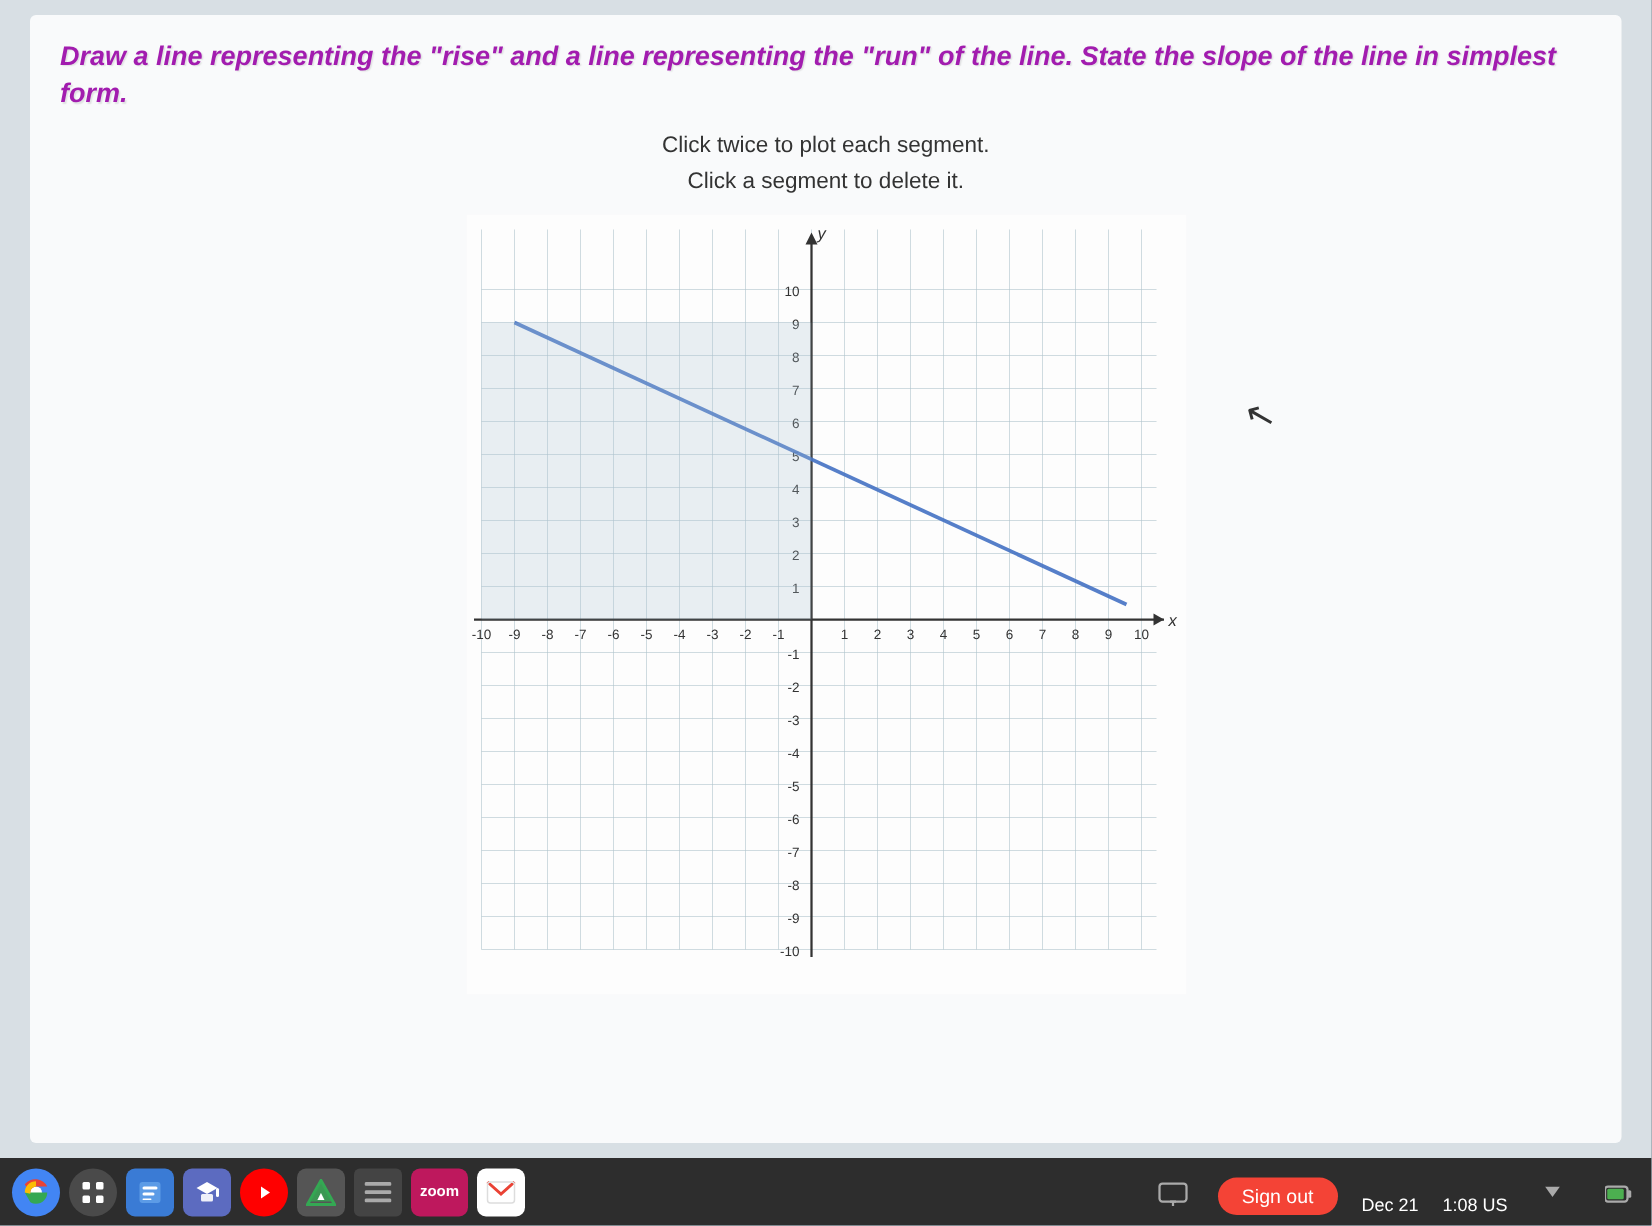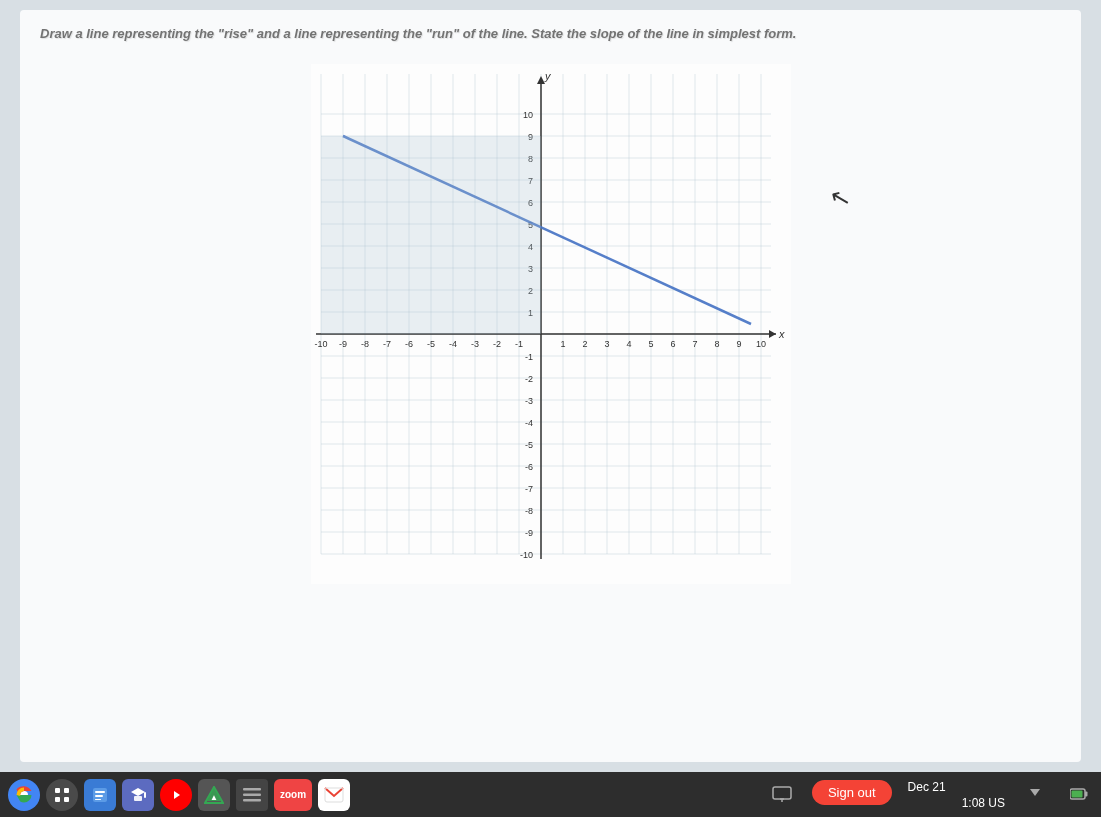--- a/index.html
+++ b/index.html
@@ -33,25 +33,25 @@
 
     .worksheet-inner {
       background: rgba(255,255,255,0.85);
       margin: 10px 20px;
       padding: 15px 20px;
       height: calc(100% - 20px);
       border-radius: 4px;
     }
 
     .question-text {
-      font-size: 13px;
+      font-size: 18px;
       font-weight: bold;
-      color: #737373;
+      color: #a21caf;
       line-height: 1.4;
-      margin-bottom: 21px;
+      margin-bottom: 10px;
       font-style: italic;
       text-shadow: 1px 1px 1px rgba(0,0,0,0.1);
     }
 
     .instructions {
       text-align: center;
       font-size: 15px;
       color: #333;
       margin-bottom: 10px;
       line-height: 1.6;
@@ -106,21 +106,21 @@
     .taskbar-icon.youtube { background: #ff0000; }
     .taskbar-icon.drive { background: #34a853; }
     .taskbar-icon.mail { background: #ea4335; }
 
     .taskbar-spacer {
       flex: 1;
     }
 
     .taskbar-right {
       display: flex;
-      align-items: flex-start;
+      align-items: flex-end;
       gap: 16px;
     }
 
     .taskbar-icon-right {
       width: 28px;
       height: 28px;
       display: flex;
       align-items: center;
       justify-content: center;
       color: white;
@@ -157,20 +157,24 @@
   </style>
 </head>
 <body>
 
 <div class="screen">
   <div class="worksheet">
     <div class="worksheet-inner">
 
       <div class="question-text">Draw a line representing the "rise" and a line representing the "run" of the line. State the slope of the line in simplest form.</div>
 
+      <div class="instructions">
+        <span>Click twice to plot each segment.</span>
+        <span>Click a segment to delete it.</span>
+      </div>
 
       <div class="graph-container">
         <div class="graph-wrapper">
           
           <svg class="graph-svg" viewBox="0 0 480 520" xmlns="http://www.w3.org/2000/svg">
 
             <rect x="0" y="0" width="480" height="520" fill="white" opacity="0.6"></rect>
 
             <defs>
               <clipPath id="graphClip">
@@ -354,21 +358,21 @@
     </div>
 
     <div class="taskbar-icon" style="background:#444; border-radius:4px; width:32px; height:32px;">
       <svg width="18" height="14" viewBox="0 0 18 14">
         <rect y="0" width="18" height="2.5" rx="1" fill="#aaa"></rect>
         <rect y="5.5" width="18" height="2.5" rx="1" fill="#aaa"></rect>
         <rect y="11" width="18" height="2.5" rx="1" fill="#aaa"></rect>
       </svg>
     </div>
 
-    <div class="taskbar-icon" style="background:#ef4444; border-radius:6px; width:38px;text-align:center;">
+    <div class="taskbar-icon" style="background:#be185d; border-radius:6px; width:38px;text-align:center;">
       <span style="color:white; font-size:10px; font-weight:bold;">zoom</span>
     </div>
 
     <div class="taskbar-icon mail" style="background:#fff; border-radius:6px;">
       <svg width="20" height="16" viewBox="0 0 20 16">
         <rect width="20" height="16" rx="2" fill="white"></rect>
         <path d="M1 1L10 9L19 1" stroke="#ea4335" stroke-width="2" fill="none"></path>
         <rect x="1" y="1" width="18" height="14" rx="2" fill="none" stroke="#ddd" stroke-width="1"></rect>
       </svg>
     </div>

